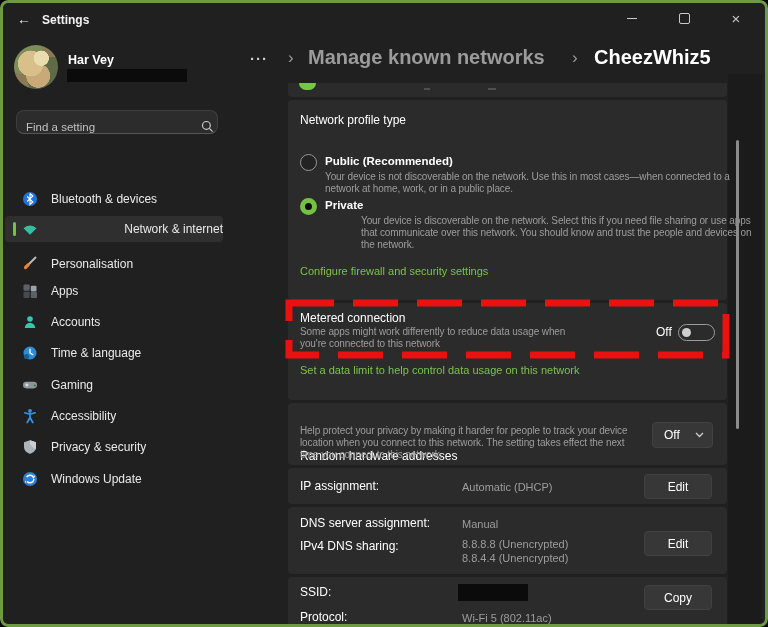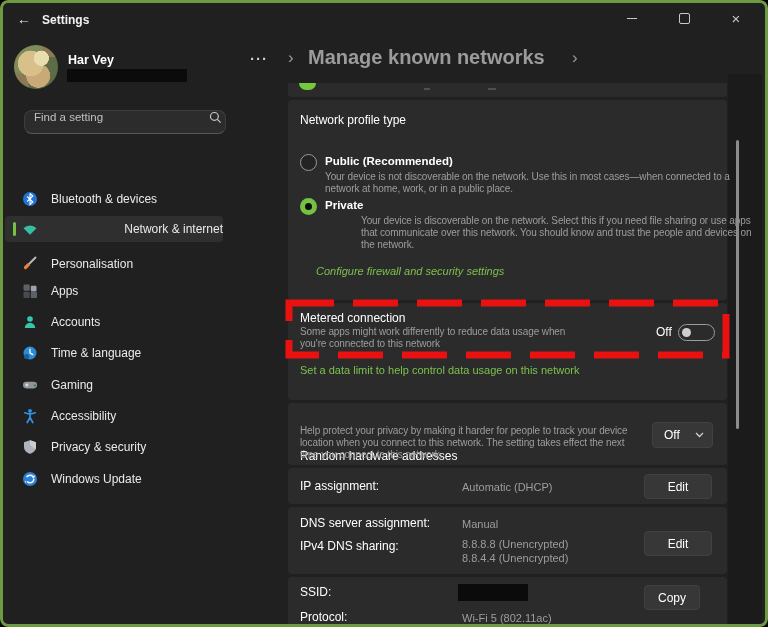--- a/index.html
+++ b/index.html
@@ -24,23 +24,23 @@
     background:
       radial-gradient(circle at 62% 30%,#e9dcae 0 18%,transparent 19%),
       radial-gradient(circle at 38% 42%,#d9c08b 0 34%,transparent 35%),
       radial-gradient(circle at 55% 70%,#c8a977 0 30%,transparent 31%),
       radial-gradient(circle at 20% 20%,#7d8d5a 0 40%,transparent 41%),
       radial-gradient(circle at 85% 80%,#5d6b46 0 45%,transparent 46%),
       #8a7a55;}
   .user-name{left:68px;top:53px;font-size:12.5px;font-weight:700;color:#fff;}
   .redact{background:#0b0b0b;}
   .user-redact{left:67px;top:69px;width:120px;height:13px;}
-  .search-box{left:24px;top:110px;width:202px;height:24px;background:#2c2c2c;
+  .search-box{left:16px;top:110px;width:202px;height:24px;background:#2c2c2c;
     border:1px solid #3e3e3e;border-bottom-color:#565656;border-radius:8px;
-    display:flex;align-items:flex-start;box-sizing:border-box;}
+    display:flex;align-items:flex-end;box-sizing:border-box;}
   .search-box input{flex:1;background:transparent;border:none;outline:none;color:#c8c8c8;
     font-size:11.5px;padding:0 6px 0 9px;font-family:"Liberation Sans",sans-serif;}
   .search-box input::placeholder{color:#c0c0c0;}
   .search-icon{width:20px;display:flex;justify-content:center;}
 
   .nav-item{left:5px;width:218px;height:26px;border-radius:4px;display:flex;
     align-items:center;box-sizing:border-box;padding-left:17px;}
   .nav-item.selected{background:#2f2f2f;justify-content:space-between;}
   .accent-pill{position:absolute;left:8px;top:6px;width:3px;height:14px;border-radius:2px;background:#76c043;}
   .nav-icon{width:16px;height:16px;margin-right:13px;flex:0 0 16px;}
@@ -190,20 +190,21 @@
           <path d="M11.5 4.5 l1.6 .3 -.4 1.6 Z" fill="#fff"></path>
           <path d="M4.5 11.5 l-1.6 -.3 .4 -1.6 Z" fill="#fff"></path>
         </svg></span>
     <span class="nav-label">Windows Update</span>
   </div>
 
   <div class="abs crumb-more">···</div>
   <div class="abs crumb-sep" style="left:288px;">›</div>
   <div class="abs crumb-parent">Manage known networks</div>
   <div class="abs crumb-sep" style="left:572px;">›</div>
+  <div class="abs crumb-current">CheezWhiz5</div>
 
   <div class="abs gutter"></div>
 
   <div class="abs card" style="top:83px;height:14px;border-radius:0 0 4px 4px;">
     <div class="abs cutoff-toggle"></div>
     <div class="abs remnant" style="left:136px;width:6px;"></div>
     <div class="abs remnant" style="left:200px;width:8px;"></div>
   </div>
 
   <div class="abs card" style="top:100px;height:200px;">
@@ -217,21 +218,21 @@
     </div>
 
     <div class="abs" style="left:12px;top:96px;">
       <div class="abs radio on" style="left:0;top:2px;"></div>
       <div class="abs radio-label" style="left:25px;top:3px;white-space:nowrap;">Private</div>
       <div class="abs sec-desc" style="left:25px;top:19px;width:410px;margin-left:36px;">Your device is discoverable on the network. Select this if you need file sharing or use apps
 that communicate over this network. You should know and trust the people and devices on
 the network.</div>
     </div>
 
-    <div class="abs green-link" style="left:28px;top:165px;font-style:italic;">Configure firewall and security settings</div>
+    <div class="abs green-link" style="left:12px;top:165px;">Configure firewall and security settings</div>
   </div>
 
   <div class="abs card" style="top:303px;height:97px;">
     <div class="abs sec-title" style="left:12px;top:8px;">Metered connection</div>
     <div class="abs sec-desc" style="left:12px;top:23px;width:370px;">Some apps might work differently to reduce data usage when
 you're connected to this network</div>
     <div class="abs toggle-state" style="left:368px;top:22px;">Off</div>
     <div class="abs toggle-off" style="left:390px;top:21px;">
       <div class="toggle-knob"></div>
     </div>
@@ -268,19 +269,19 @@
     <div class="abs row-value" style="left:174px;top:30px;">8.8.8.8 (Unencrypted)
 8.8.4.4 (Unencrypted)</div>
     <div class="abs push-btn" style="left:356px;top:24px;width:68px;height:25px;">Edit</div>
   </div>
 
   <div class="abs card" style="top:577px;height:50px;border-radius:4px 4px 0 0;">
     <div class="abs row-label" style="left:12px;top:8px;">SSID:</div>
     <div class="abs redact" style="left:170px;top:7px;width:70px;height:17px;"></div>
     <div class="abs row-label" style="left:12px;top:33px;">Protocol:</div>
     <div class="abs row-value" style="left:174px;top:34px;">Wi-Fi 5 (802.11ac)</div>
-    <div class="abs push-btn" style="left:356px;top:8px;width:56px;height:25px;">Copy</div>
+    <div class="abs push-btn" style="left:356px;top:8px;width:68px;height:25px;">Copy</div>
   </div>
 
   <div class="abs scroll-thumb"></div>
 
   <div class="frame"></div>
 </div>
 
 </body></html>

